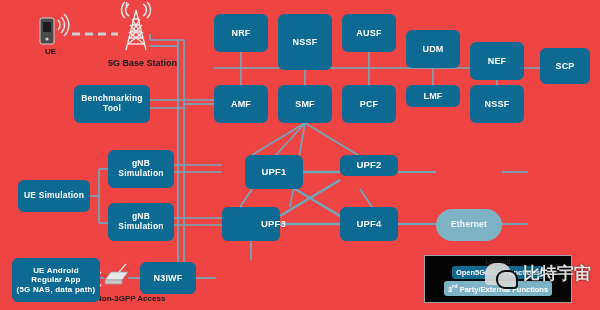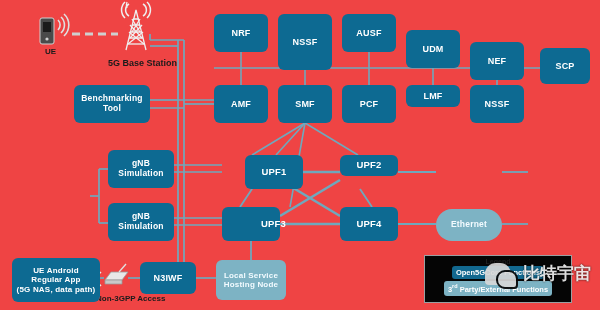--- a/index.html
+++ b/index.html
@@ -240,28 +240,27 @@
   <div class="node core" style="left:340px;top:155px;width:58px;height:21px;font-size:9.5px;">UPF2</div>
   <div class="node core" style="left:222px;top:207px;width:58px;height:34px;font-size:9.5px;padding-left:48px;">UPF3</div>
   <div class="node core" style="left:340px;top:207px;width:58px;height:34px;font-size:9.5px;">UPF4</div>
 
   <div class="node core" style="left:74px;top:85px;width:76px;height:38px;font-size:8.5px;white-space:pre-line;">Benchmarking
 Tool</div>
   <div class="node core" style="left:108px;top:150px;width:66px;height:38px;font-size:8.5px;white-space:pre-line;">gNB
 Simulation</div>
   <div class="node core" style="left:108px;top:203px;width:66px;height:38px;font-size:8.5px;white-space:pre-line;">gNB
 Simulation</div>
+  <div class="node core" style="left:18px;top:180px;width:72px;height:32px;font-size:8.5px;">UE Simulation</div>
   <div class="node core" style="left:12px;top:258px;width:88px;height:44px;font-size:8px;white-space:pre-line;">UE Android
 Regular App
 (5G NAS, data path)</div>
   <div class="node core" style="left:140px;top:262px;width:56px;height:32px;font-size:9px;">N3IWF</div>
 
   <div class="node ext" style="left:436px;top:209px;width:66px;height:32px;font-size:8.5px;border-radius:16px;">Ethernet</div>
-  <div class="node ext" style="left:216px;top:260px;width:70px;height:40px;font-size:8px;white-space:pre-line;">Local Service
-Hosting Node</div>
 
   <div class="lbl-dark" style="left:45px;top:47px;font-size:8px;">UE</div>
   <div class="lbl-dark" style="left:108px;top:58px;font-size:9px;">5G Base Station</div>
   <div class="lbl-dark" style="left:96px;top:294px;font-size:8px;">Non-3GPP Access</div>
 
   <div id="legend" style="left:424px;top:255px;width:148px;height:48px;">
     <div class="legend-title">Legend</div>
     <div class="swatch sw-core">Open5GCore Functions</div>
     <div class="swatch sw-ext"><span>3</span><sup>rd</sup><span> Party/External Functions</span></div>
   </div>

